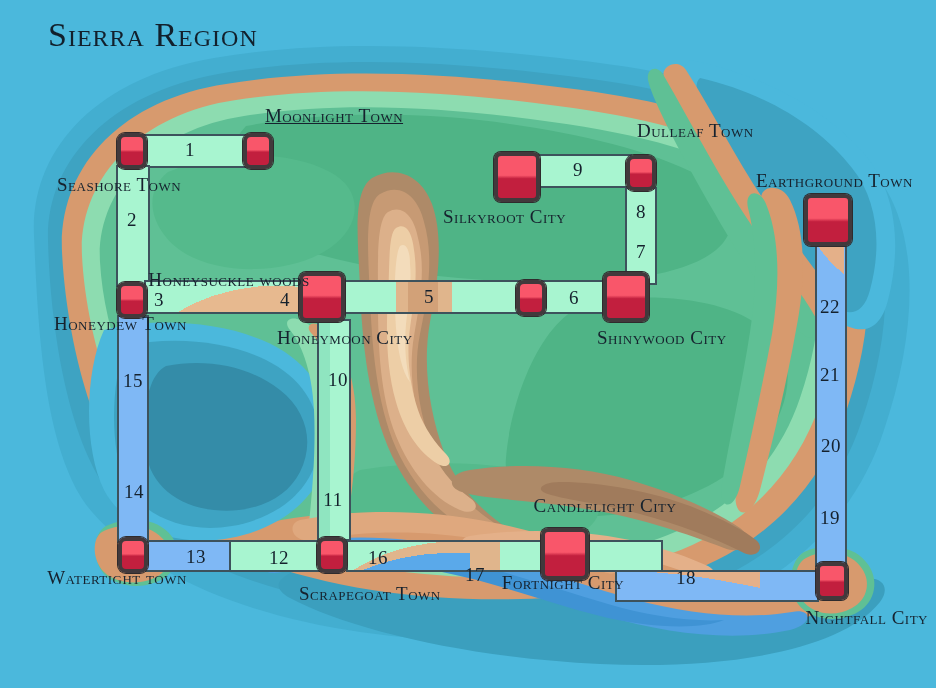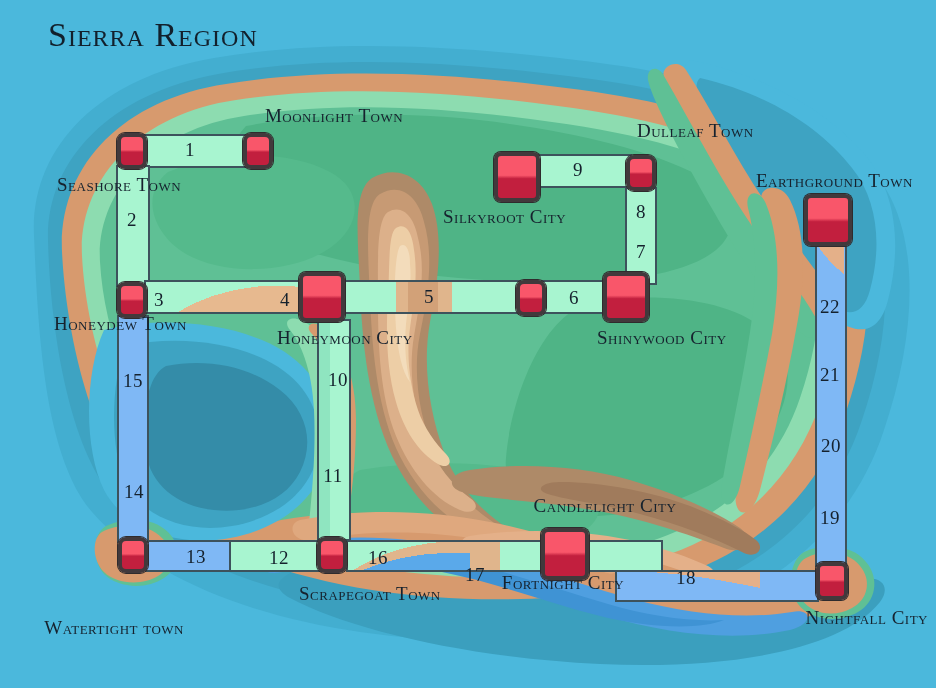--- a/index.html
+++ b/index.html
@@ -313,56 +313,57 @@
       <path fill="#e4b089" stroke="none" d="M 818,246 C 826,258 836,268 844,274 L 844,246 Z"></path>
       <rect x="816" y="244" width="30" height="322" fill="none"></rect>
 
     </g>
   </svg>
 
   <div class="title">Sierra Region</div>
 
   <div id="dynamic" style="position:absolute;left:0;top:0;width:936px;height:688px;">
       <div class="marker town" style="left: 243px; top: 133px; width: 30px; height: 36px;"></div>
-      <div class="place-label ctr" style="left: 334px; top: 106px;">Moonlight Town</div>
+      <div class="place-label ctr" style="left: 334px; top: 106px; text-decoration: underline;">Moonlight Town</div>
       <div class="marker town" style="left: 117px; top: 133px; width: 30px; height: 36px;"></div>
       <div class="place-label" style="left: 57px; top: 175px;">Seashore Town</div>
       <div class="marker town" style="left: 117px; top: 282px; width: 30px; height: 36px;"></div>
       <div class="place-label" style="left: 26px; top: 314px; margin-left: 28px;">Honeydew Town</div>
       <div class="marker city" style="left: 299px; top: 272px; width: 46px; height: 50px;"></div>
       <div class="place-label" style="left: 277px; top: 328px;">Honeymoon City</div>
       <div class="marker city" style="left: 494px; top: 152px; width: 46px; height: 50px;"></div>
       <div class="place-label" style="left: 443px; top: 207px;">Silkyroot City</div>
       <div class="marker town" style="left: 626px; top: 155px; width: 30px; height: 36px;"></div>
       <div class="place-label" style="left: 637px; top: 121px;">Dulleaf Town</div>
       <div class="marker town" style="left: 516px; top: 280px; width: 30px; height: 36px;"></div>
       <div class="marker city" style="left: 603px; top: 272px; width: 46px; height: 50px;"></div>
       <div class="place-label" style="left: 597px; top: 328px;">Shinywood City</div>
       <div class="marker city" style="left: 804px; top: 194px; width: 48px; height: 52px;"></div>
       <div class="place-label" style="left: 756px; top: 171px;">Earthground Town</div>
       <div class="marker town" style="left: 118px; top: 537px; width: 30px; height: 36px;"></div>
-      <div class="place-label ctr" style="left: 26px; top: 618px; white-space: normal; width: 150px; margin-left: 8px; transform: none; text-align: right;">Watertight town</div>
+      <div class="place-label ctr" style="left: 26px; top: 568px; white-space: normal; width: 150px; margin-left: 16px; transform: none; text-align: center;">Watertight town</div>
       <div class="marker town" style="left: 317px; top: 537px; width: 30px; height: 36px;"></div>
       <div class="place-label" style="left: 299px; top: 584px;">Scrapegoat Town</div>
       <div class="marker city" style="left: 541px; top: 528px; width: 48px; height: 52px;"></div>
       <div class="place-label ctr" style="left: 488px; top: 573px; white-space: normal; width: 150px; margin-left: 0px; transform: none; text-align: center;">Fortnight City</div>
       <div class="marker city" style="left: 816px; top: 562px; width: 32px; height: 38px;"></div>
       <div class="place-label rgt" style="left: 928px; top: 608px;">Nightfall City</div>
+      <div class="place-label ctr" style="left: 144px; top: 270px; white-space: normal; width: 170px; transform: none; text-align: center;">Honeysuckle woods</div>
       <div class="place-label ctr" style="left: 605px; top: 496px;">Candlelight City</div>
       <div class="route-num" style="left: 190px; top: 150px;">1</div>
       <div class="route-num" style="left: 132px; top: 220px;">2</div>
       <div class="route-num" style="left: 159px; top: 300px;">3</div>
       <div class="route-num" style="left: 285px; top: 300px;">4</div>
       <div class="route-num" style="left: 429px; top: 297px;">5</div>
       <div class="route-num" style="left: 574px; top: 298px;">6</div>
       <div class="route-num" style="left: 641px; top: 252px;">7</div>
       <div class="route-num" style="left: 641px; top: 212px;">8</div>
       <div class="route-num" style="left: 578px; top: 170px;">9</div>
       <div class="route-num" style="left: 338px; top: 380px;">10</div>
-      <div class="route-num" style="left: 333px; top: 476px;">11</div>
+      <div class="route-num" style="left: 333px; top: 500px;">11</div>
       <div class="route-num" style="left: 279px; top: 558px;">12</div>
       <div class="route-num" style="left: 196px; top: 557px;">13</div>
       <div class="route-num" style="left: 134px; top: 492px;">14</div>
       <div class="route-num" style="left: 133px; top: 381px;">15</div>
       <div class="route-num" style="left: 378px; top: 558px;">16</div>
       <div class="route-num" style="left: 475px; top: 557px; margin-top: 18px;">17</div>
       <div class="route-num" style="left: 686px; top: 578px;">18</div>
       <div class="route-num" style="left: 830px; top: 518px;">19</div>
       <div class="route-num" style="left: 831px; top: 446px;">20</div>
       <div class="route-num" style="left: 830px; top: 375px;">21</div>

